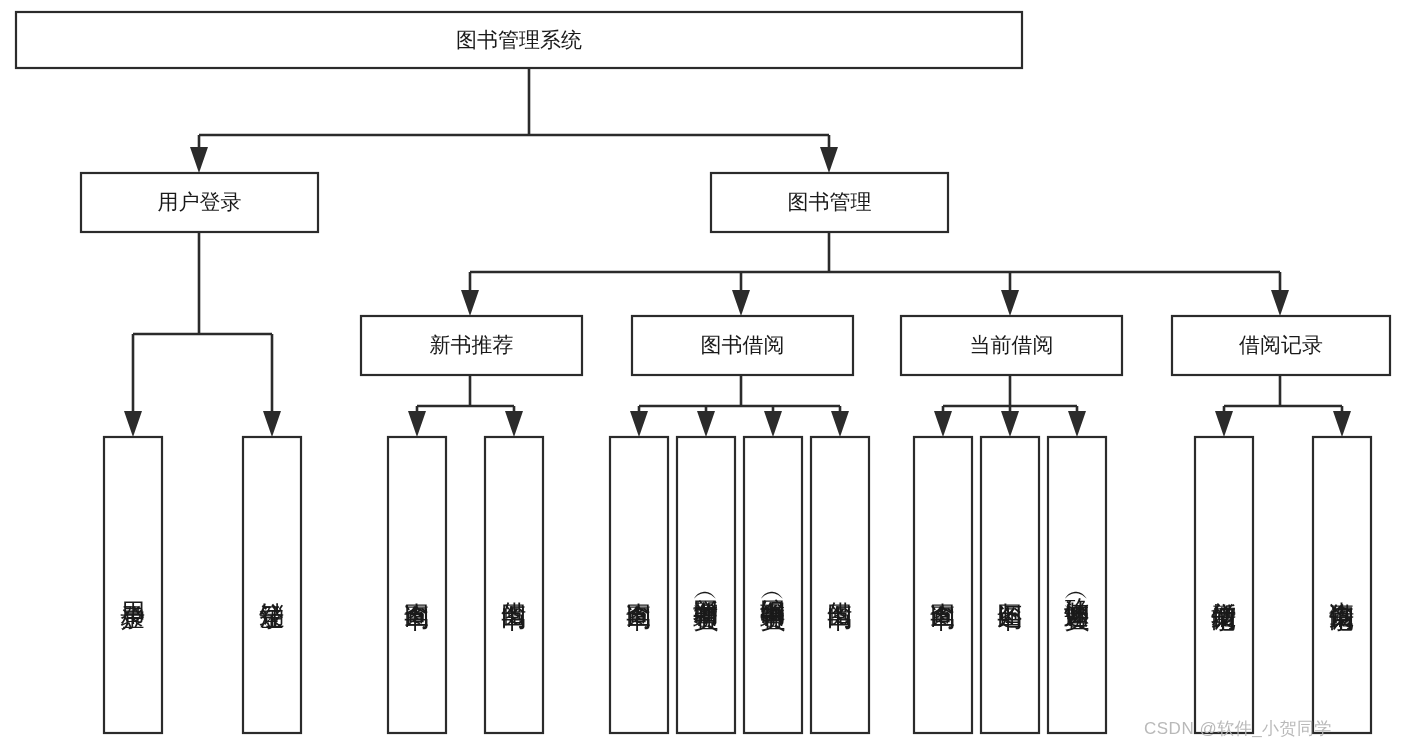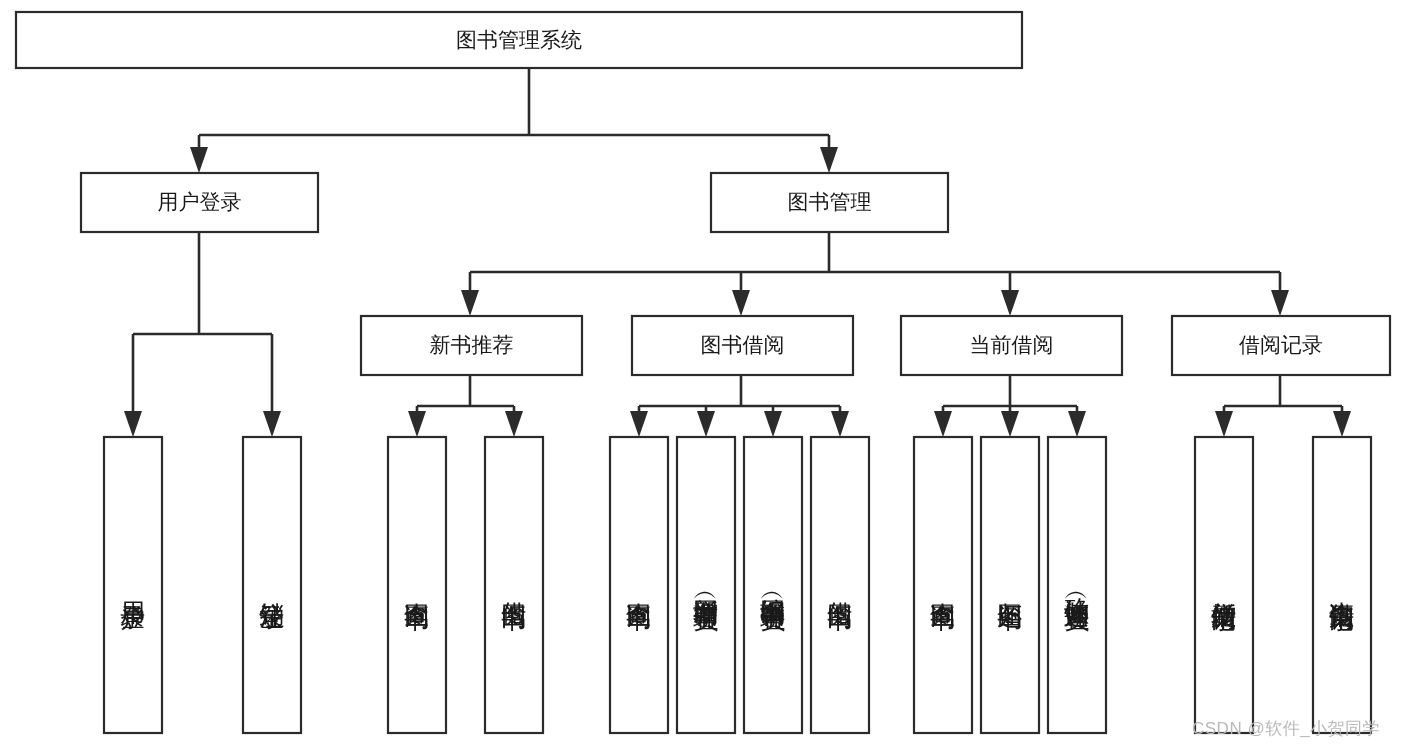--- a/index.html
+++ b/index.html
@@ -222,14 +222,14 @@
       <div class="label-vert" style="left: 610px; top: 437px; width: 58px; height: 296px; display: flex; align-items: center; justify-content: center;">查询图书</div>
       <div class="label-vert" style="left: 677px; top: 437px; width: 58px; height: 296px; display: flex; align-items: center; justify-content: center;">新增图书（管理员）</div>
       <div class="label-vert" style="left: 744px; top: 437px; width: 58px; height: 296px; display: flex; align-items: center; justify-content: center;">编辑图书（管理员）</div>
       <div class="label-vert" style="left: 811px; top: 437px; width: 58px; height: 296px; display: flex; align-items: center; justify-content: center;">借阅图书</div>
       <div class="label-vert" style="left: 914px; top: 437px; width: 58px; height: 296px; display: flex; align-items: center; justify-content: center;">查询图书</div>
       <div class="label-vert" style="left: 981px; top: 437px; width: 58px; height: 296px; display: flex; align-items: center; justify-content: center;">归还图书</div>
       <div class="label-vert" style="left: 1048px; top: 437px; width: 58px; height: 296px; display: flex; align-items: center; justify-content: center;">确认归还（管理员）</div>
       <div class="label-vert" style="left: 1195px; top: 437px; width: 58px; height: 296px; display: flex; align-items: center; justify-content: center;">新增借阅记录</div>
       <div class="label-vert" style="left: 1313px; top: 437px; width: 58px; height: 296px; display: flex; align-items: center; justify-content: center;">查询借阅记录</div>
     </div>
-  <div class="watermark" style="left: 1192px; top: 717px;">CSDN @软件_小贺同学</div>
+  <div class="watermark" style="left: 1144px; top: 717px;">CSDN @软件_小贺同学</div>
 </div>
 
 </body></html>

